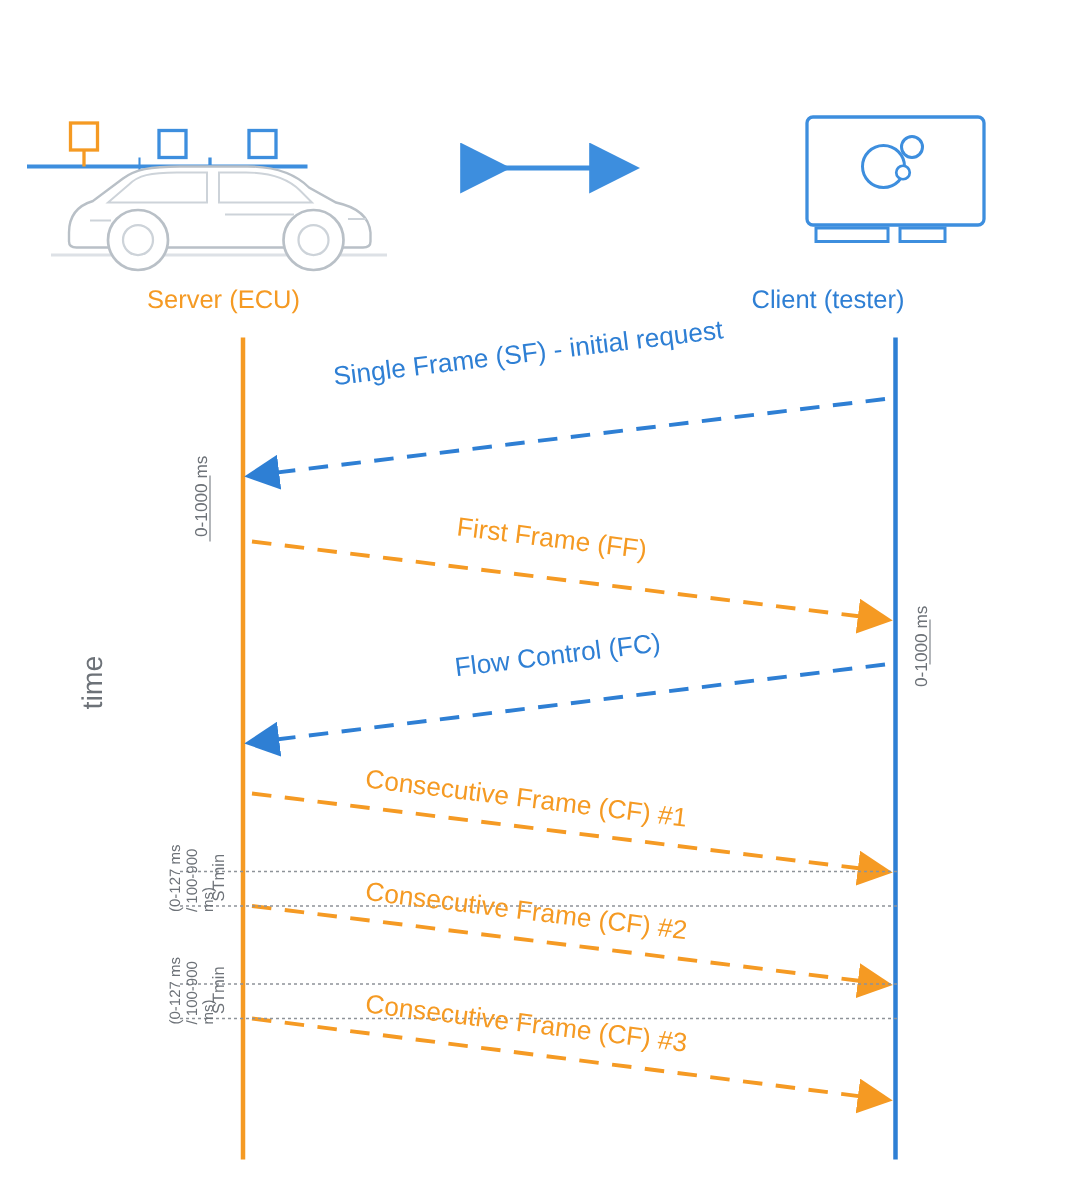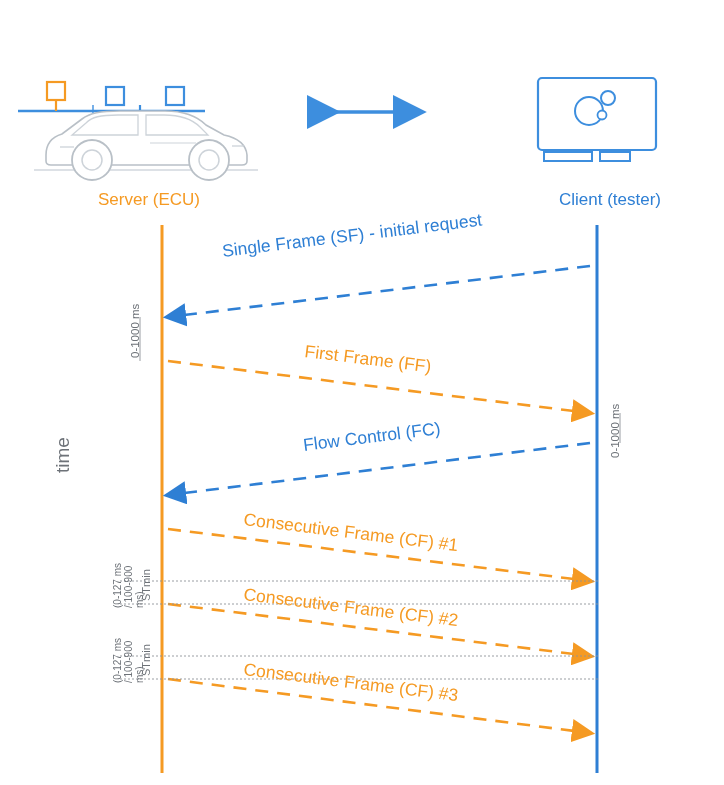--- a/index.html
+++ b/index.html
@@ -154,21 +154,21 @@
 
     <g>
       <line x1="140" y1="274" x2="140" y2="318" stroke="#8e9399" stroke-width="0.9"></line>
     </g>
     <g>
       <line x1="620" y1="370" x2="620" y2="400" stroke="#8e9399" stroke-width="0.9"></line>
     </g>
   </svg>
 
   <div class="lbl actor-label" style="left:98px; top:147px;">Server (ECU)</div>
-  <div class="lbl actor-label client" style="left:559px; top:147px;">Client (tester)</div>
+  <div class="lbl actor-label client" style="left:501px; top:147px;">Client (tester)</div>
 
   <div class="lbl time-label" style="left:52px; top:430px;">time</div>
 
   <div class="lbl msg-label blue" style="left:221px; top:198px; transform:rotate(-6.9deg); transform-origin:left top;">Single Frame (SF) - initial request</div>
 
   <div class="lbl msg-label orange" style="left:306px; top:298px; transform:rotate(7deg); transform-origin:left top;">First Frame (FF)</div>
 
   <div class="lbl msg-label blue" style="left:302px; top:392px; transform:rotate(-7deg); transform-origin:left top;">Flow Control (FC)</div>
 
   <div class="lbl msg-label orange" style="left:245px; top:466px; transform:rotate(7deg); transform-origin:left top;">Consecutive Frame (CF) #1</div>

